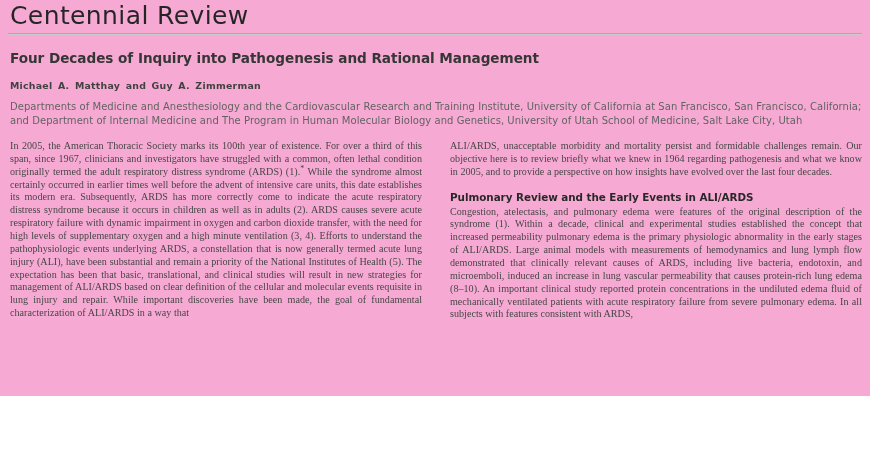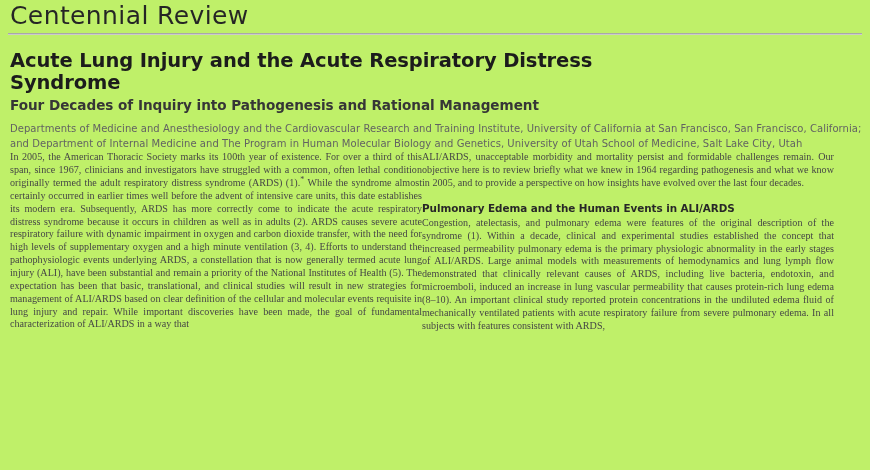--- a/index.html
+++ b/index.html
@@ -13,22 +13,22 @@
     overflow: hidden;
     font-family: "Liberation Serif", serif;
     color: #2b2b2b;
     -webkit-font-smoothing: none;
   }
 
   
   .page {
     position: relative;
     width: 870px;
-    height: 470px;
-    background: #bef264;
+    height: 396px;
+    background: #f9a8d4;
     box-sizing: border-box;
     padding: 0 8px;
     overflow: hidden;
     filter: blur(0.32px) contrast(0.92) brightness(1.03);
   }
 
   
   .masthead {
     padding-top: 2px;
   }
@@ -95,22 +95,23 @@
     line-height: 1.46;
     margin-top: 9px;
     padding-left: 2px;
     max-width: 852px;
     letter-spacing: 0.05px;
   }
 
   
   .columns {
     display: flex;
-    margin-top: 0;
+    margin-top: 11px;
     padding-left: 2px;
+    gap: 28px;
   }
   .col {
     width: 412px;
     flex: 0 0 412px;
   }
   .body-text {
     font-family: "Liberation Serif", serif;
     font-size: 10.1px;
     line-height: 1.275;
     color: #3d3d3d;
@@ -136,36 +137,36 @@
 <body>
 
 <div class="page">
 
   <div class="masthead">
     <h1 class="masthead-title">Centennial Review</h1>
     <div class="masthead-rule"></div>
   </div>
 
   <div class="title-block">
-    <h2 class="article-title">Acute Lung Injury and the Acute Respiratory Distress Syndrome</h2>
     <div class="article-subtitle">Four Decades of Inquiry into Pathogenesis and Rational Management</div>
   </div>
 
+  <div class="authors">Michael A. Matthay and Guy A. Zimmerman</div>
 
   <div class="affiliations">Departments of Medicine and Anesthesiology and the Cardiovascular Research and Training Institute, University of California at San Francisco, San Francisco, California; and Department of Internal Medicine and The Program in Human Molecular Biology and Genetics, University of Utah School of Medicine, Salt Lake City, Utah</div>
 
   <div class="columns">
 
     <div class="col">
       <p class="body-text"><span>In 2005, the American Thoracic Society marks its 100th year of existence. For over a third of this span, since 1967, clinicians and investigators have struggled with a common, often lethal condition originally termed the adult respiratory distress syndrome (ARDS) (1).</span><sup class="fn">*</sup><span> While the syndrome almost certainly occurred in earlier times well before the advent of intensive care units, this date establishes its modern era. Subsequently, ARDS has more correctly come to indicate the acute respiratory distress syndrome because it occurs in children as well as in adults (2). ARDS causes severe acute respiratory failure with dynamic impairment in oxygen and carbon dioxide transfer, with the need for high levels of supplementary oxygen and a high minute ventilation (3, 4). Efforts to understand the pathophysiologic events underlying ARDS, a constellation that is now generally termed acute lung injury (ALI), have been substantial and remain a priority of the National Institutes of Health (5). The expectation has been that basic, translational, and clinical studies will result in new strategies for management of ALI/ARDS based on clear definition of the cellular and molecular events requisite in lung injury and repair. While important discoveries have been made, the goal of fundamental characterization of ALI/ARDS in a way that</span></p>
     </div>
 
     <div class="col">
       <p class="body-text">ALI/ARDS, unacceptable morbidity and mortality persist and formidable challenges remain. Our objective here is to review briefly what we knew in 1964 regarding pathogenesis and what we know in 2005, and to provide a perspective on how insights have evolved over the last four decades.</p>
 
-      <h3 class="section-head">Pulmonary Edema and the Human Events in ALI/ARDS</h3>
+      <h3 class="section-head">Pulmonary Review and the Early Events in ALI/ARDS</h3>
 
       <p class="body-text">Congestion, atelectasis, and pulmonary edema were features of the original description of the syndrome (1). Within a decade, clinical and experimental studies established the concept that increased permeability pulmonary edema is the primary physiologic abnormality in the early stages of ALI/ARDS. Large animal models with measurements of hemodynamics and lung lymph flow demonstrated that clinically relevant causes of ARDS, including live bacteria, endotoxin, and microemboli, induced an increase in lung vascular permeability that causes protein-rich lung edema (8–10). An important clinical study reported protein concentrations in the undiluted edema fluid of mechanically ventilated patients with acute respiratory failure from severe pulmonary edema. In all subjects with features consistent with ARDS,</p>
     </div>
 
   </div>
 
 </div>
 
 </body></html>

